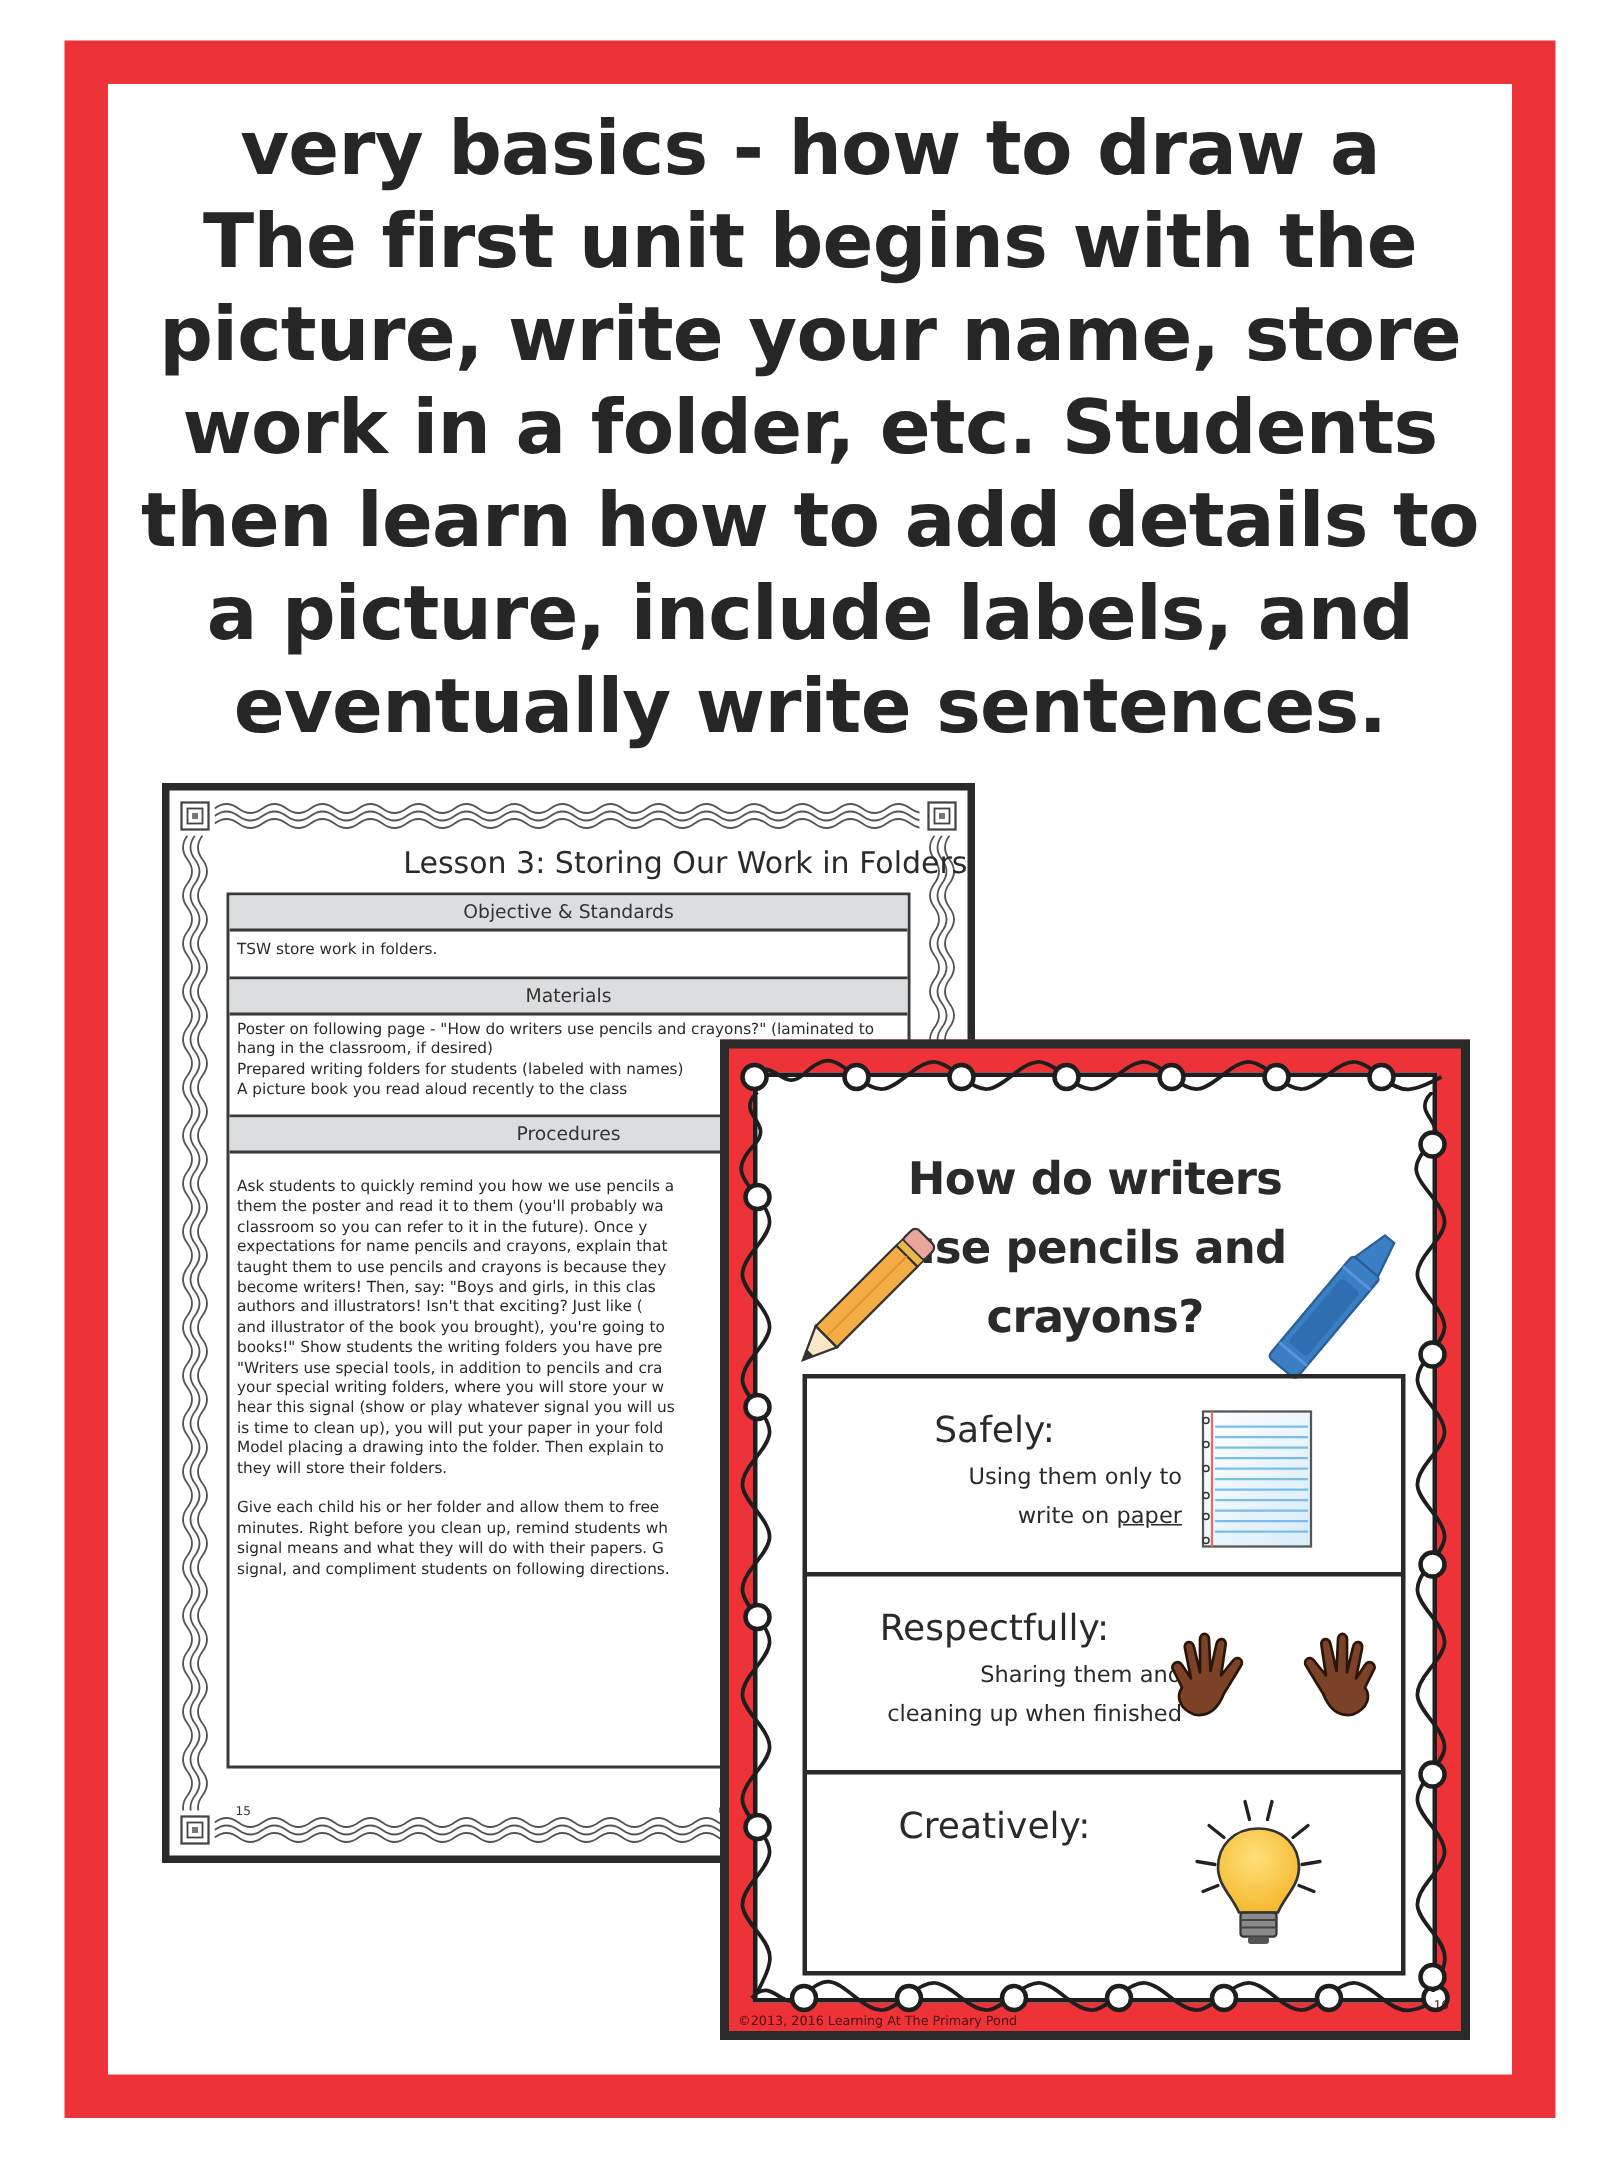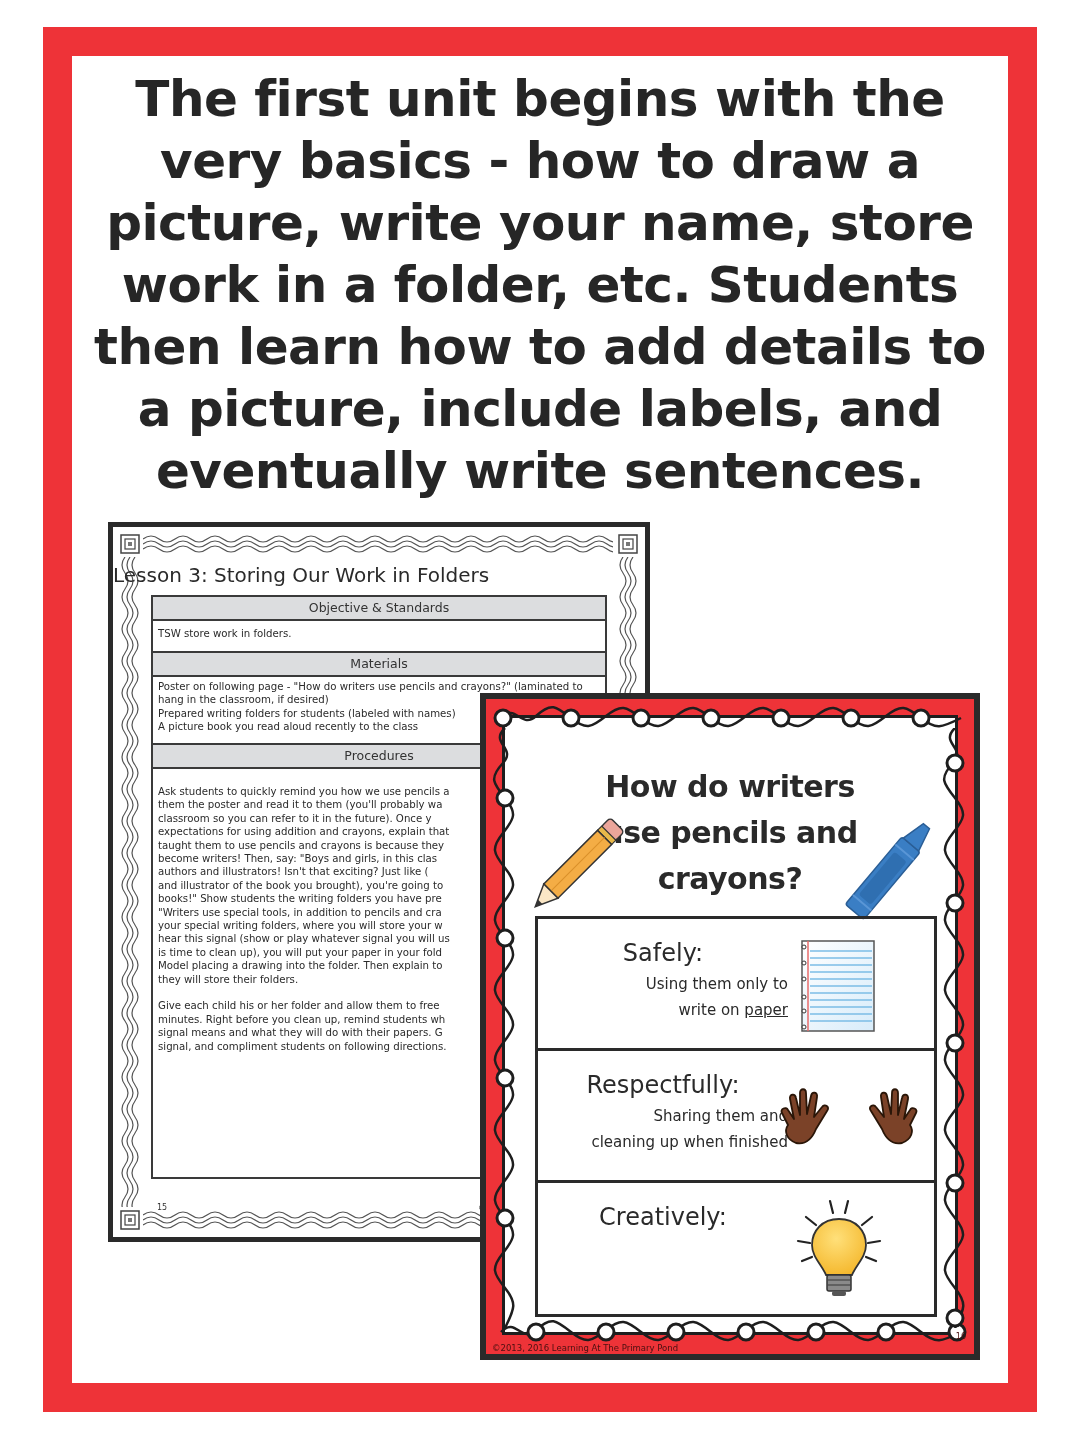--- a/index.html
+++ b/index.html
@@ -23,21 +23,21 @@
     position: absolute; left: 108px; top: 522px; width: 542px; height: 720px;
     box-sizing: border-box; border: 5px solid #2a2a2a; background: #fff; overflow: hidden;
   }
   .wavy-top, .wavy-bottom, .wavy-left, .wavy-right { position: absolute; }
   .wavy-top { left: 30px; top: 6px; width: 470px; height: 22px; }
   .wavy-bottom { left: 30px; bottom: 6px; width: 470px; height: 22px; }
   .wavy-left { left: 6px; top: 30px; width: 22px; height: 650px; }
   .wavy-right { right: 6px; top: 30px; width: 22px; height: 650px; }
   .corner-swirl { position: absolute; width: 20px; height: 20px; }
   .lesson-title {
-    position: absolute; left: 0; top: 36px; width: 100%; text-align: left;
+    position: absolute; left: 0; top: 36px; width: 100%; text-align: right;
     font-family: "DejaVu Sans", sans-serif; font-size: 20px; color: #2a2a2a;
   }
   .lesson-table {
     position: absolute; left: 38px; top: 68px; width: 456px; height: 584px;
     border: 2px solid #3a3a3a; box-sizing: border-box;
   }
   .lt-head {
     background: #dcdddf; border-bottom: 2px solid #3a3a3a; text-align: center;
     font-family: "DejaVu Sans", sans-serif; font-size: 12.5px; color: #333;
     height: 22px; line-height: 22px;
@@ -99,22 +99,22 @@
   .poster-footer-right {
     position: absolute; right: 8px; bottom: 13px; font-size: 8px; color: #4a1010;
   }
 </style>
 </head>
 <body>
 
 <div class="outer-frame"></div>
 
 <div class="headline">
+  <span>very basics - how to draw a</span>
   <span>The first unit begins with the</span>
-  <span>very basics - how to draw a</span>
   <span>picture, write your name, store</span>
   <span>work in a folder, etc.  Students</span>
   <span>then learn how to add details to</span>
   <span>a picture, include labels, and</span>
   <span>eventually write sentences.</span>
 </div>
 
 <div class="lesson-page">
   <svg class="wavy-top" viewBox="0 0 470 22" preserveAspectRatio="none">
     <path d="M0 6 Q 8 0 16 6 T 32 6 T 48 6 T 64 6 T 80 6 T 96 6 T 112 6 T 128 6 T 144 6 T 160 6 T 176 6 T 192 6 T 208 6 T 224 6 T 240 6 T 256 6 T 272 6 T 288 6 T 304 6 T 320 6 T 336 6 T 352 6 T 368 6 T 384 6 T 400 6 T 416 6 T 432 6 T 448 6 T 464 6 T 480 6" fill="none" stroke="#555" stroke-width="1.2"></path>
@@ -164,21 +164,21 @@
       <span class="ln">Poster on following page - "How do writers use pencils and crayons?" (laminated to</span>
       <span class="ln">hang in the classroom, if desired)</span>
       <span class="ln">Prepared writing folders for students (labeled with names)</span>
       <span class="ln">A picture book you read aloud recently to the class</span>
     </div>
     <div class="lt-head">Procedures</div>
     <div class="lt-body proc">
       <span class="ln">Ask students to quickly remind you how we use pencils a</span>
       <span class="ln">them the poster and read it to them (you'll probably wa</span>
       <span class="ln">classroom so you can refer to it in the future).  Once y</span>
-      <span class="ln">expectations for using addition and crayons, explain that</span>
+      <span class="ln">expectations for name pencils and crayons, explain that</span>
       <span class="ln">taught them to use pencils and crayons is because they</span>
       <span class="ln">become writers!  Then, say:  "Boys and girls, in this clas</span>
       <span class="ln">authors and illustrators!  Isn't that exciting?  Just like (</span>
       <span class="ln">and illustrator of the book you brought), you're going to</span>
       <span class="ln">books!"  Show students the writing folders you have pre</span>
       <span class="ln">"Writers use special tools, in addition to pencils and cra</span>
       <span class="ln">your special writing folders, where you will store your w</span>
       <span class="ln">hear this signal (show or play whatever signal you will us</span>
       <span class="ln">is time to clean up), you will put your paper in your fold</span>
       <span class="ln">Model placing a drawing into the folder.  Then explain to</span>

